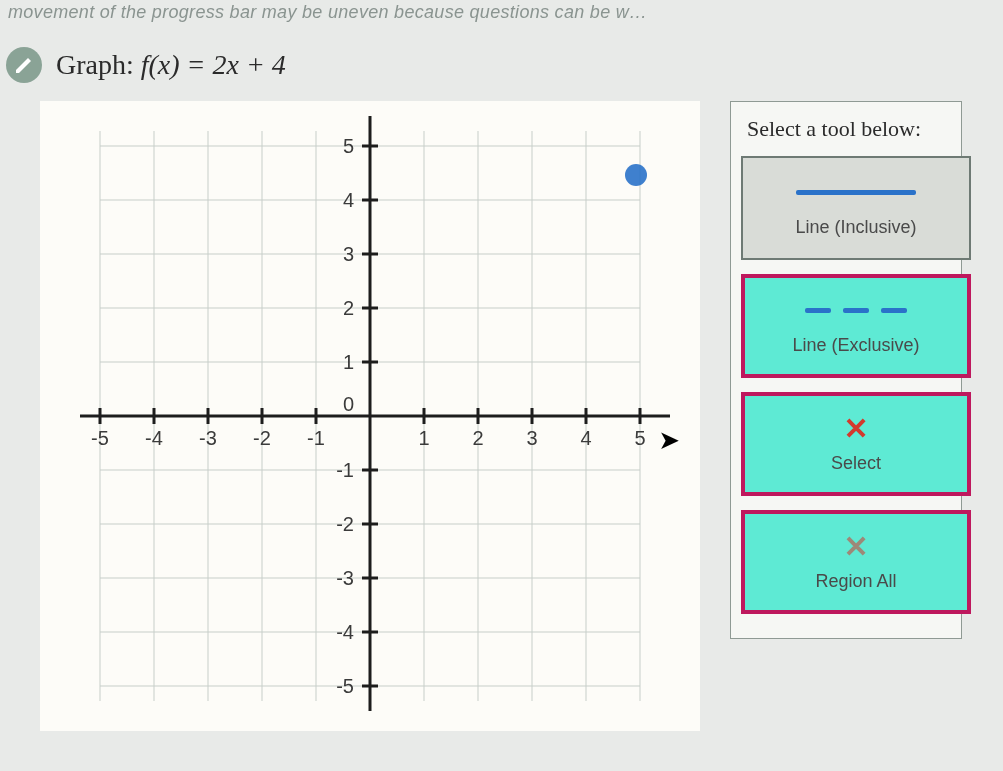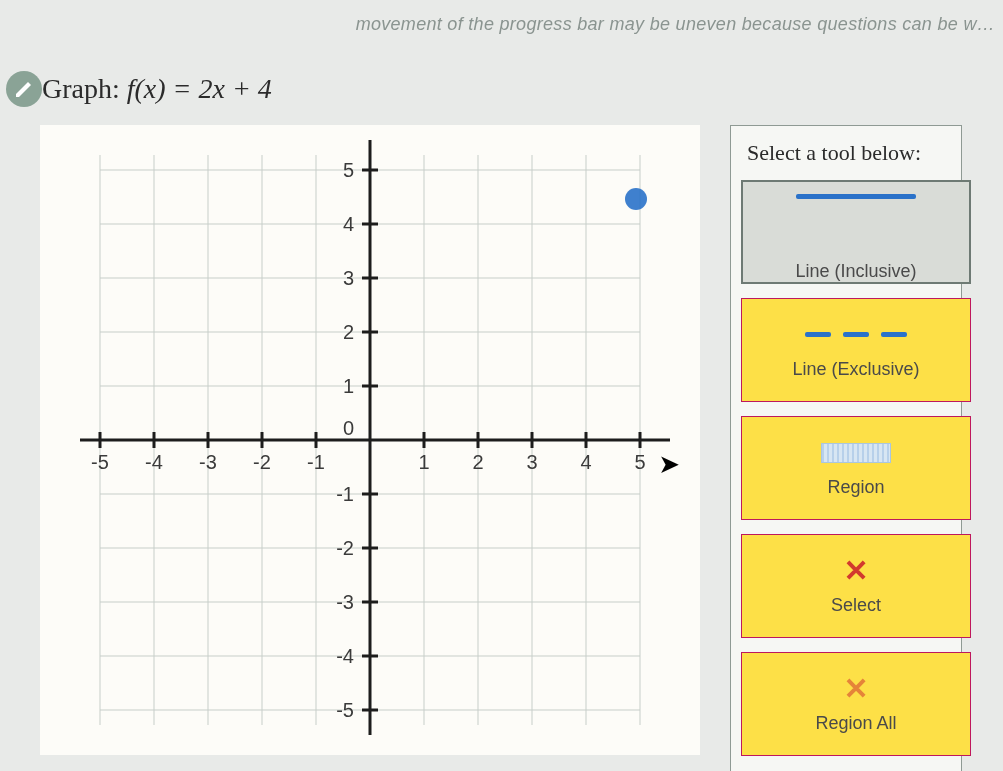--- a/index.html
+++ b/index.html
@@ -9,27 +9,27 @@
       padding: 0;
       width: 1003px;
       height: 771px;
       overflow: hidden;
       position: relative;
     }
     .hint-text {
       color: #8a9490;
       font-style: italic;
       font-size: 18px;
-      padding: 14px 8px;
+      padding: 2px 8px;
       letter-spacing: 0.3px;
-      text-align: right;
     }
     .question-row {
       display: flex;
       align-items: center;
+      gap: 14px;
       margin: 22px 0 18px 6px;
     }
     .pencil-badge {
       width: 36px;
       height: 36px;
       border-radius: 50%;
       background: #8aa396;
       display: flex;
       align-items: center;
       justify-content: center;
@@ -81,36 +81,35 @@
       background: #f6f7f4;
       padding: 10px 0 10px 10px;
     }
     .toolbox-title {
       font-family: Georgia, 'Times New Roman', serif;
       font-size: 22px;
       color: #2b2b2b;
       margin: 4px 0 14px 6px;
     }
     .tool {
-      border: 1px solid #be185d;
-      background: #fde047;
+      border: 4px solid #be185d;
+      background: #5eead4;
       margin-bottom: 14px;
       height: 104px;
       display: flex;
       flex-direction: column;
       align-items: center;
       justify-content: center;
       gap: 10px;
       cursor: pointer;
       width: 230px;
     }
     .tool.selected {
       background: #d9dcd7;
       border: 2px solid #6e7a74;
-      justify-content: space-between;
     }
     .tool-icon { height: 28px; display:flex; align-items:center; justify-content:center; width: 100%; }
     .tool-label {
       font-family: Verdana, Arial, sans-serif;
       font-size: 18px;
       color: #4a4a4a;
     }
     .solid-line {
       width: 120px; height: 5px; background: #2a72c9; border-radius: 2px;
     }
@@ -247,26 +246,20 @@
       <div class="tool-icon">
         <div class="dash-line">
             <span></span>
             <span></span>
             <span></span>
           </div>
       </div>
       <div class="tool-label">Line (Exclusive)</div>
     </div>
 
-    <div class="tool">
-      <div class="tool-icon">
-          <div class="region-swatch"></div>
-        </div>
-      <div class="tool-label">Region</div>
-    </div>
 
     <div class="tool">
       <div class="tool-icon">
           <span class="x-red">✕</span>
         </div>
       <div class="tool-label">Select</div>
     </div>
 
     <div class="tool">
       <div class="tool-icon">

